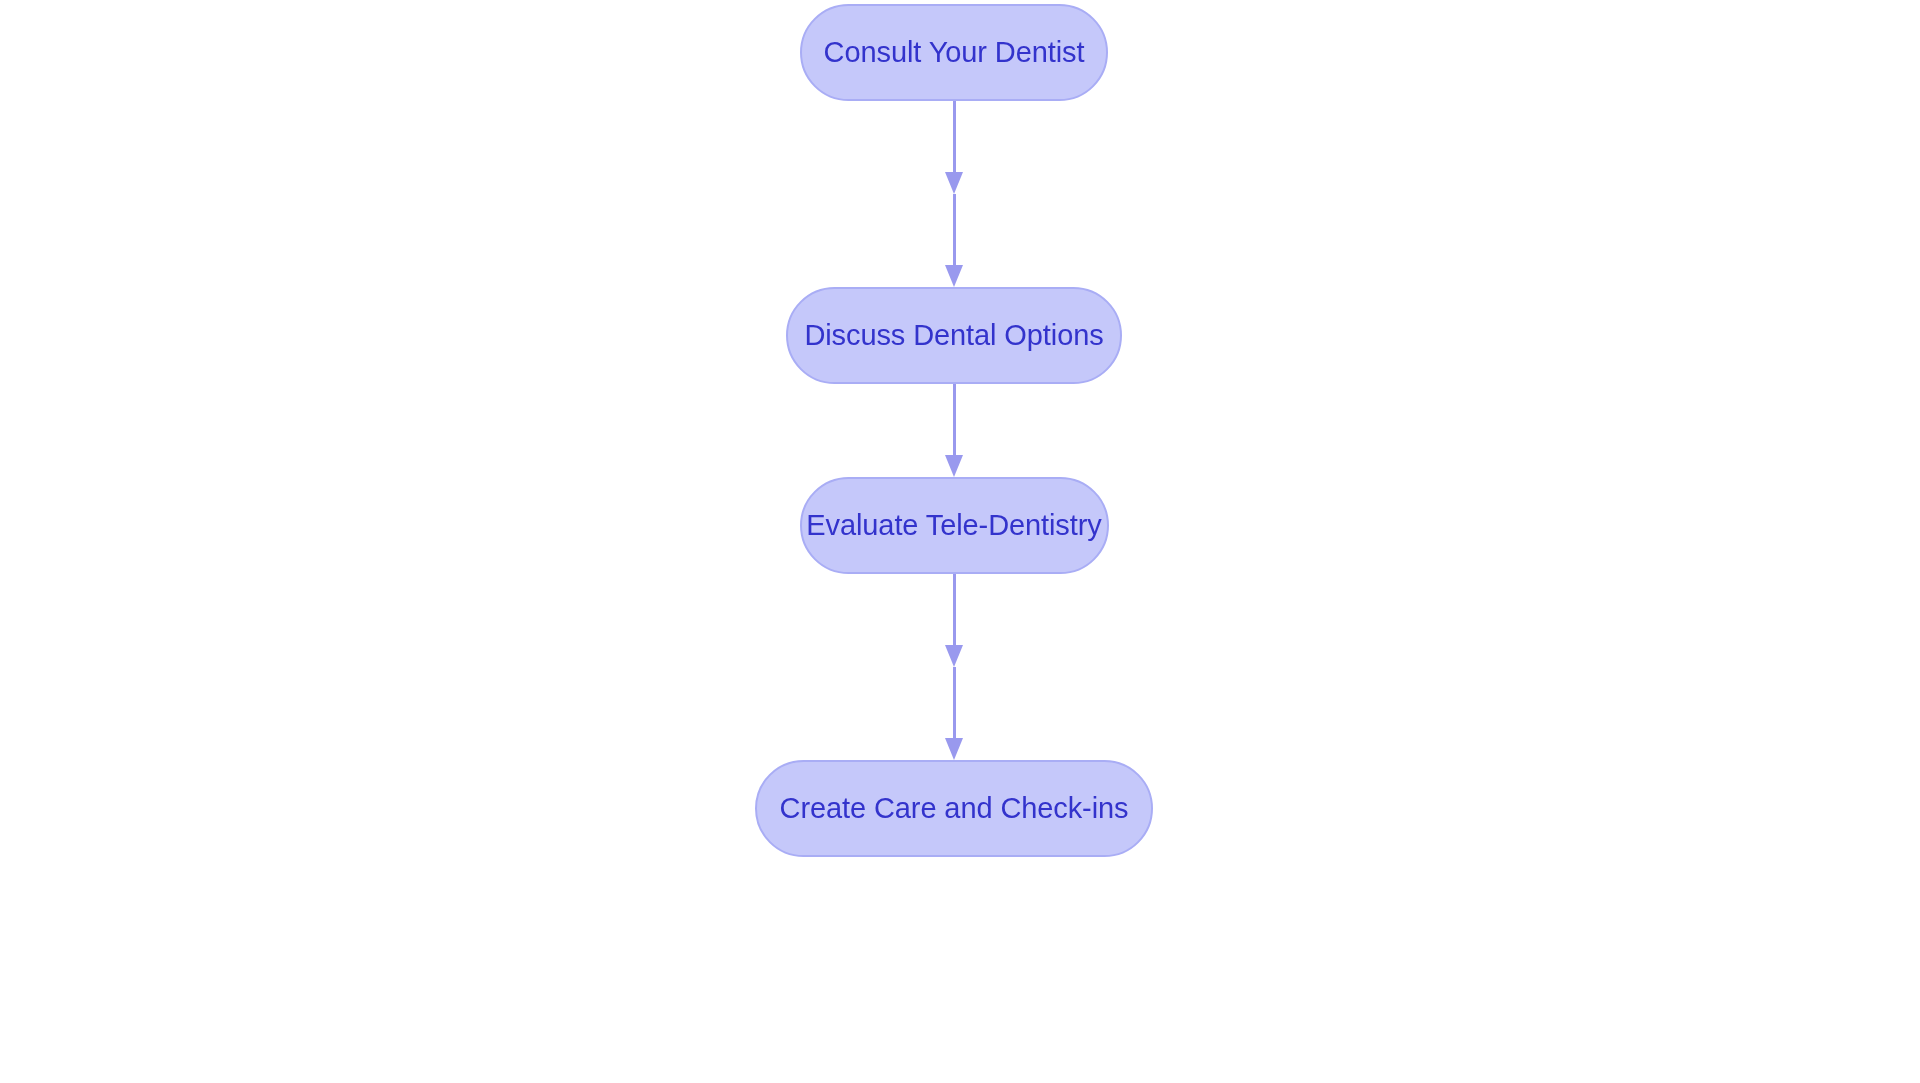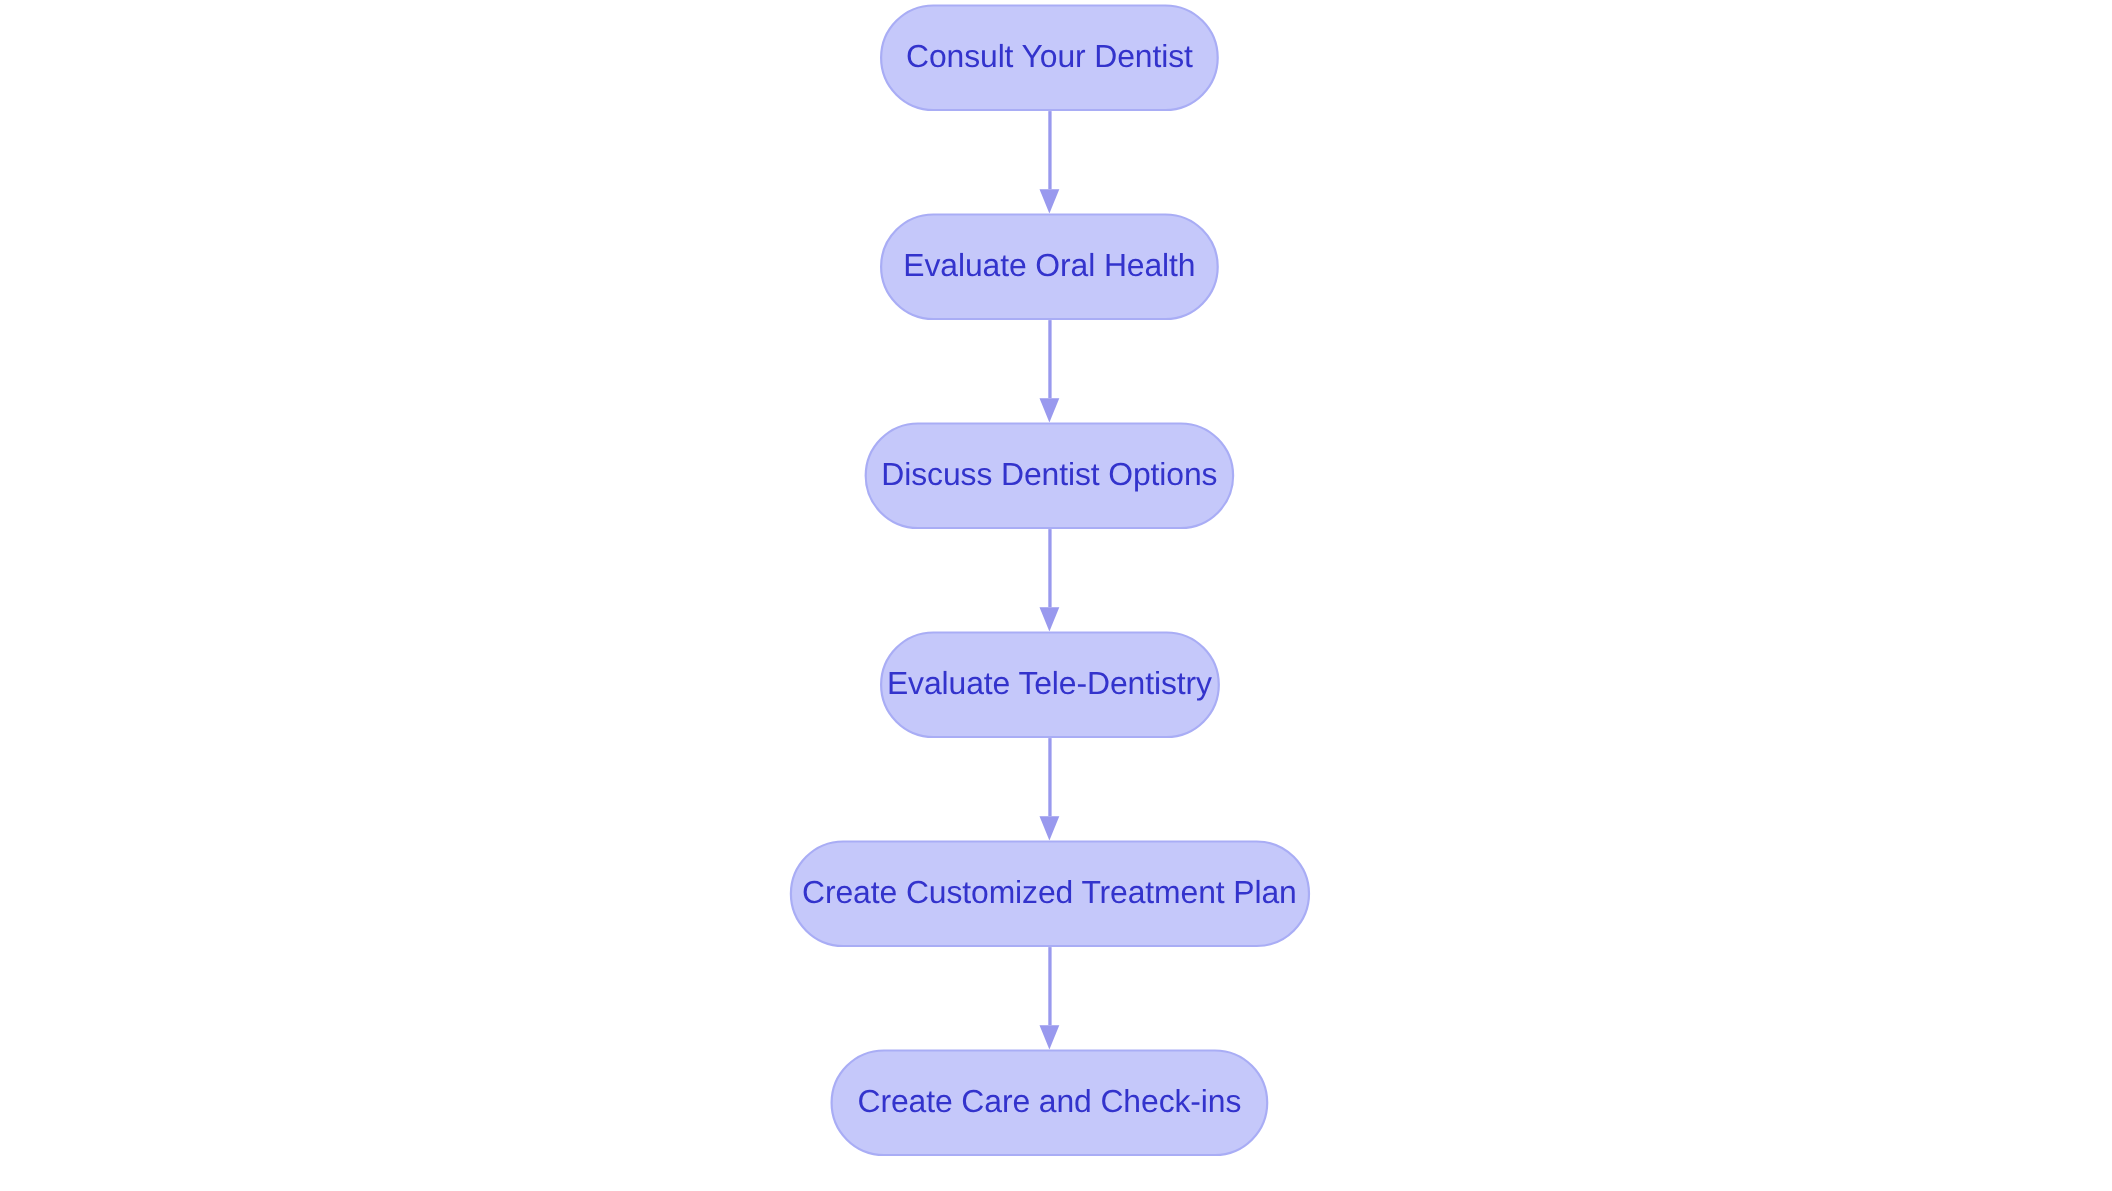--- a/index.html
+++ b/index.html
@@ -100,50 +100,44 @@
 
     <div class="flow-node w-1">
       <span class="flow-node-label">Consult Your Dentist</span>
     </div>
 
     <div class="flow-connector">
       <div class="connector-line"></div>
       <div class="connector-arrowhead"></div>
     </div>
 
-    <div class="flow-node w-2">
-      <span class="flow-node-label">Evaluate Oral Health</span>
-    </div>
 
     <div class="flow-connector">
       <div class="connector-line"></div>
       <div class="connector-arrowhead"></div>
     </div>
 
     <div class="flow-node w-3">
-      <span class="flow-node-label">Discuss Dentist Options</span>
+      <span class="flow-node-label">Discuss Dental Options</span>
     </div>
 
     <div class="flow-connector">
       <div class="connector-line"></div>
       <div class="connector-arrowhead"></div>
     </div>
 
     <div class="flow-node w-4">
       <span class="flow-node-label">Evaluate Tele-Dentistry</span>
     </div>
 
     <div class="flow-connector">
       <div class="connector-line"></div>
       <div class="connector-arrowhead"></div>
     </div>
 
-    <div class="flow-node w-5">
-      <span class="flow-node-label">Create Customized Treatment Plan</span>
-    </div>
 
     <div class="flow-connector">
       <div class="connector-line"></div>
       <div class="connector-arrowhead"></div>
     </div>
 
     <div class="flow-node w-6">
       <span class="flow-node-label">Create Care and Check-ins</span>
     </div>
 

